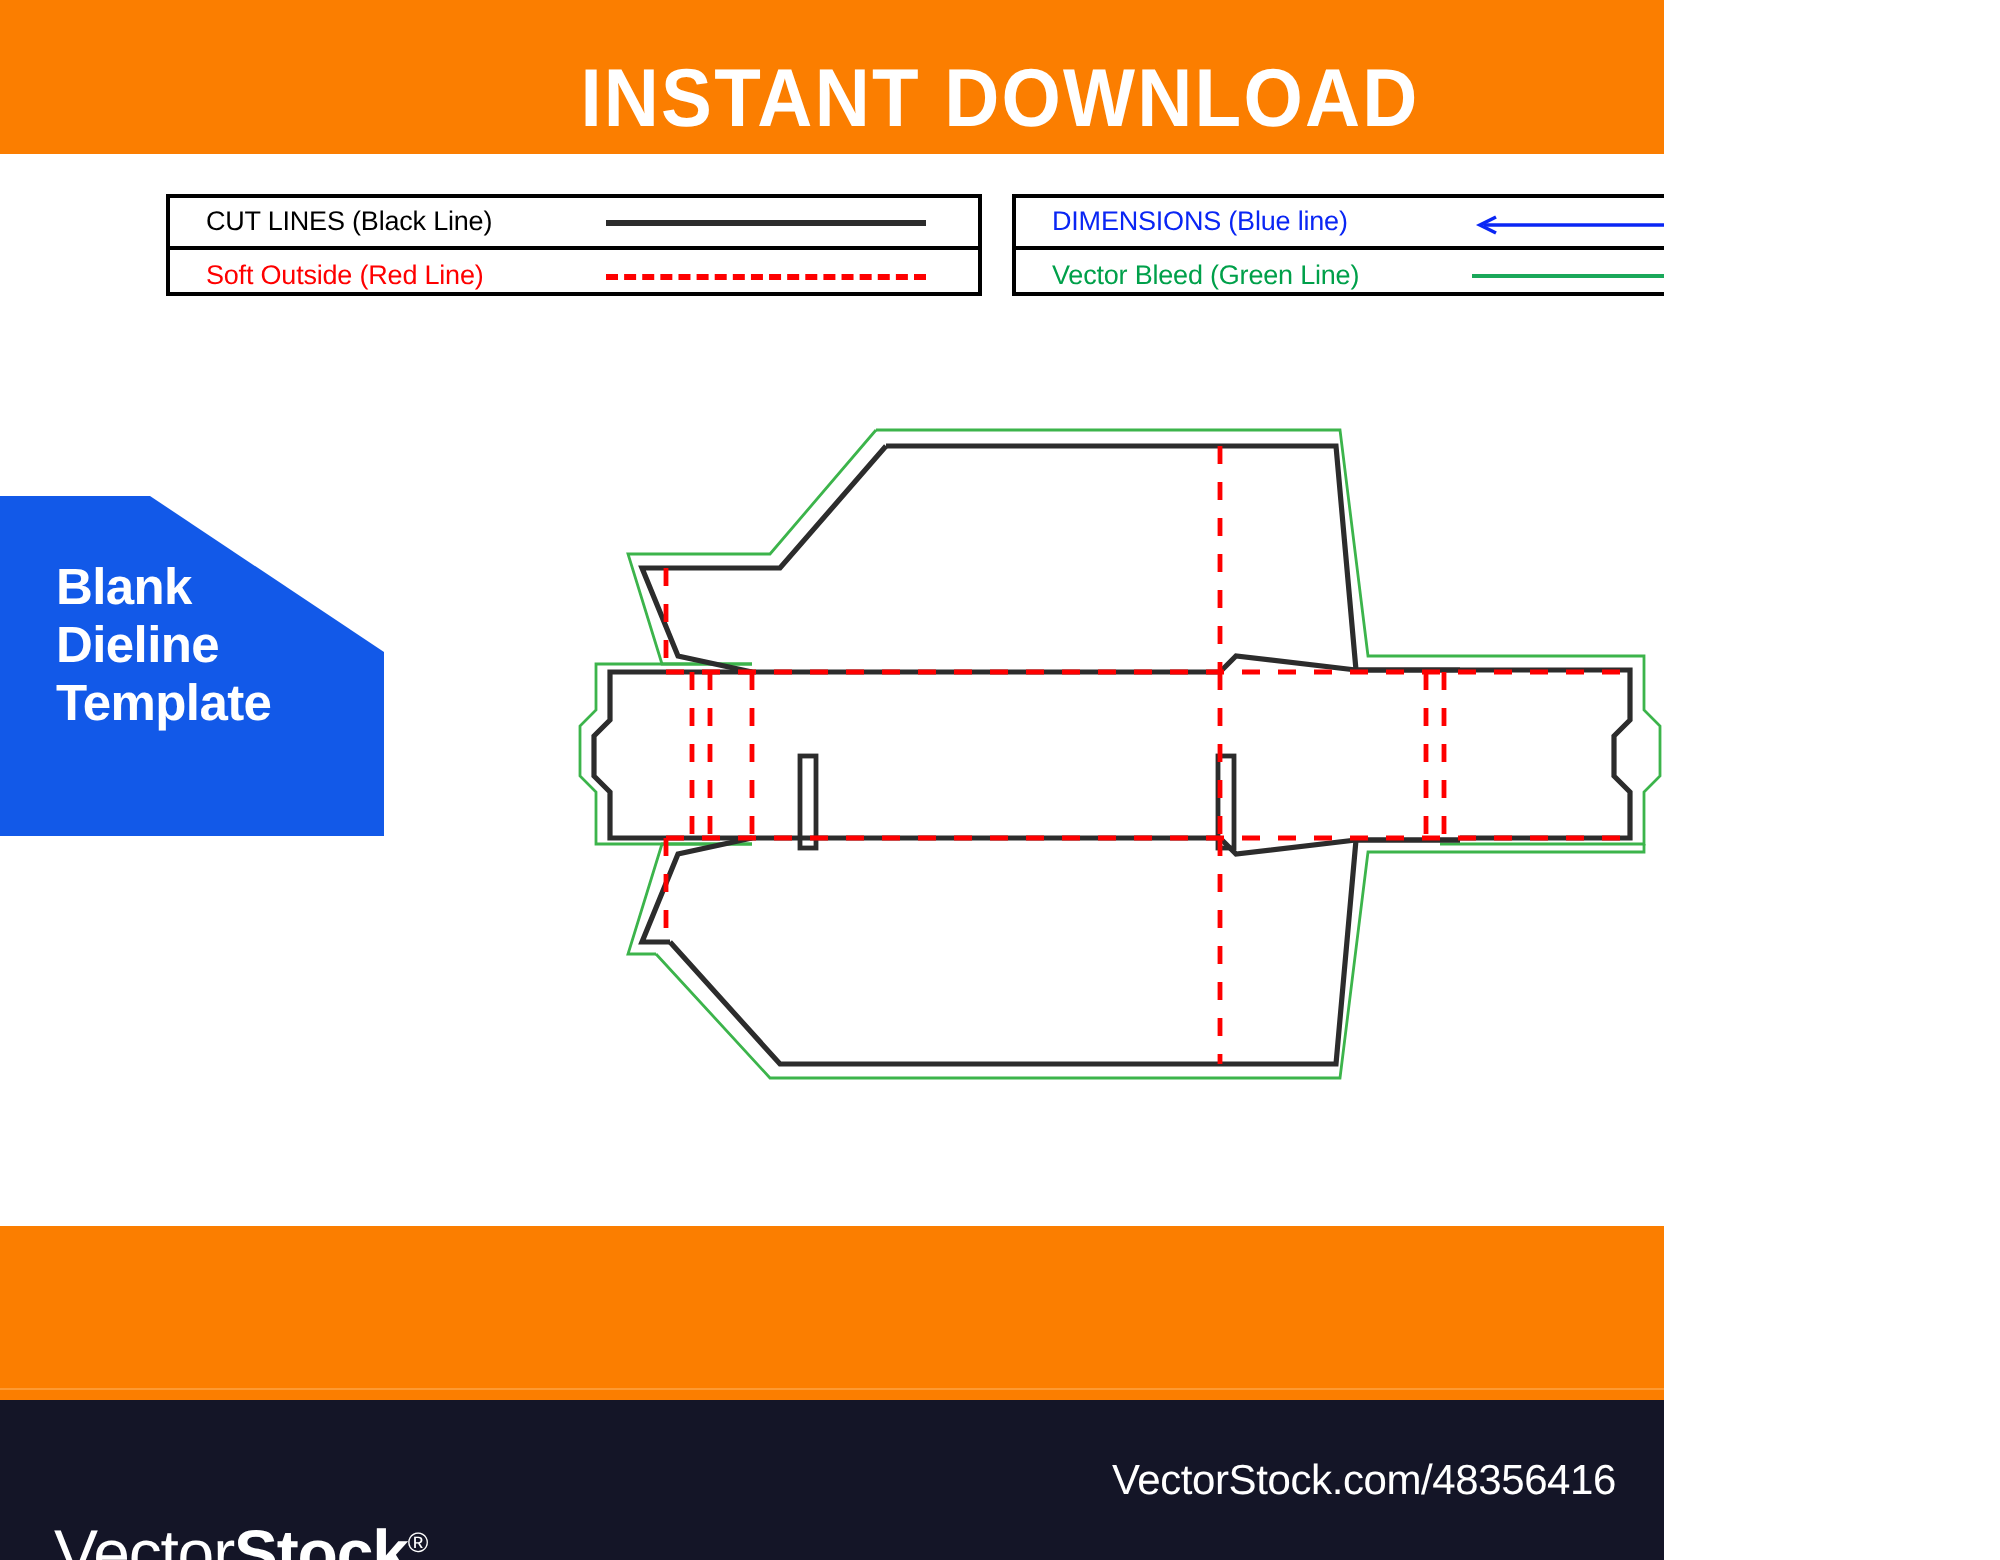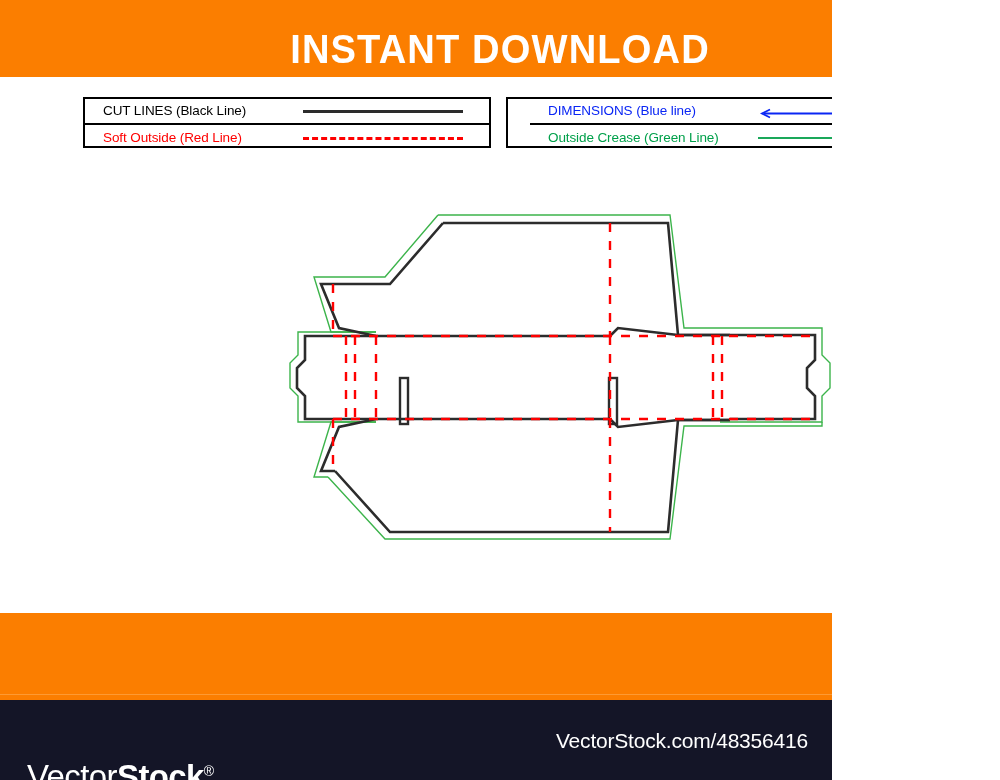--- a/index.html
+++ b/index.html
@@ -50,21 +50,21 @@
   }
 
   
   .legend {
     position: absolute;
     box-sizing: border-box;
     border: 2px solid #000000;
     background: #ffffff;
   }
   .legend-left  { left: 83px;  top: 97px; width: 408px; height: 51px; }
-  .legend-right { left: 506px; top: 97px; width: 410px; height: 51px; padding-left: 22px; }
+  .legend-right { left: 506px; top: 97px; width: 410px; height: 51px; }
 
   .legend-row {
     position: relative;
     box-sizing: border-box;
     height: 25px;
     display: flex;
     align-items: center;
     padding-left: 18px;
   }
   .legend-row.first { border-bottom: 2px solid #000000; height: 26px; }
@@ -224,25 +224,30 @@
       <span class="legend-label lbl-blue">DIMENSIONS (Blue line)</span>
       <span class="legend-sample sample-arrow-blue">
         <svg width="160" height="11" viewBox="0 0 160 11" xmlns="http://www.w3.org/2000/svg">
           <line x1="6" y1="5.5" x2="154" y2="5.5" stroke="#0a26f4" stroke-width="1.8"></line>
           <polyline points="12,1.5 4,5.5 12,9.5" fill="none" stroke="#0a26f4" stroke-width="1.8"></polyline>
           <polyline points="148,1.5 156,5.5 148,9.5" fill="none" stroke="#0a26f4" stroke-width="1.8"></polyline>
         </svg>
       </span>
     </div>
     <div class="legend-row">
-      <span class="legend-label lbl-green">Outside Crease (Green Line)</span>
+      <span class="legend-label lbl-green">Vector Bleed (Green Line)</span>
       <span class="legend-sample sample-solid-green"></span>
     </div>
   </div>
 
+  <div class="blue-tag">
+    <div class="blue-tag-text">Blank
+Dieline
+Template</div>
+  </div>
 
   <div class="dieline-wrap">
     <svg class="dieline-svg" width="1000" height="440" viewBox="0 0 1000 440" xmlns="http://www.w3.org/2000/svg">
 
       <g fill="none" stroke="#3cb44b" stroke-width="1.4" stroke-linejoin="miter" stroke-linecap="butt">
 
         <path d="M 438,55 L 670,55 L 684,168 L 720,168"></path>
         <path d="M 438,55 L 385,117 L 328,117"></path>
 
         <path d="M 328,117 L 314,117 L 331,172 L 376,172"></path>

